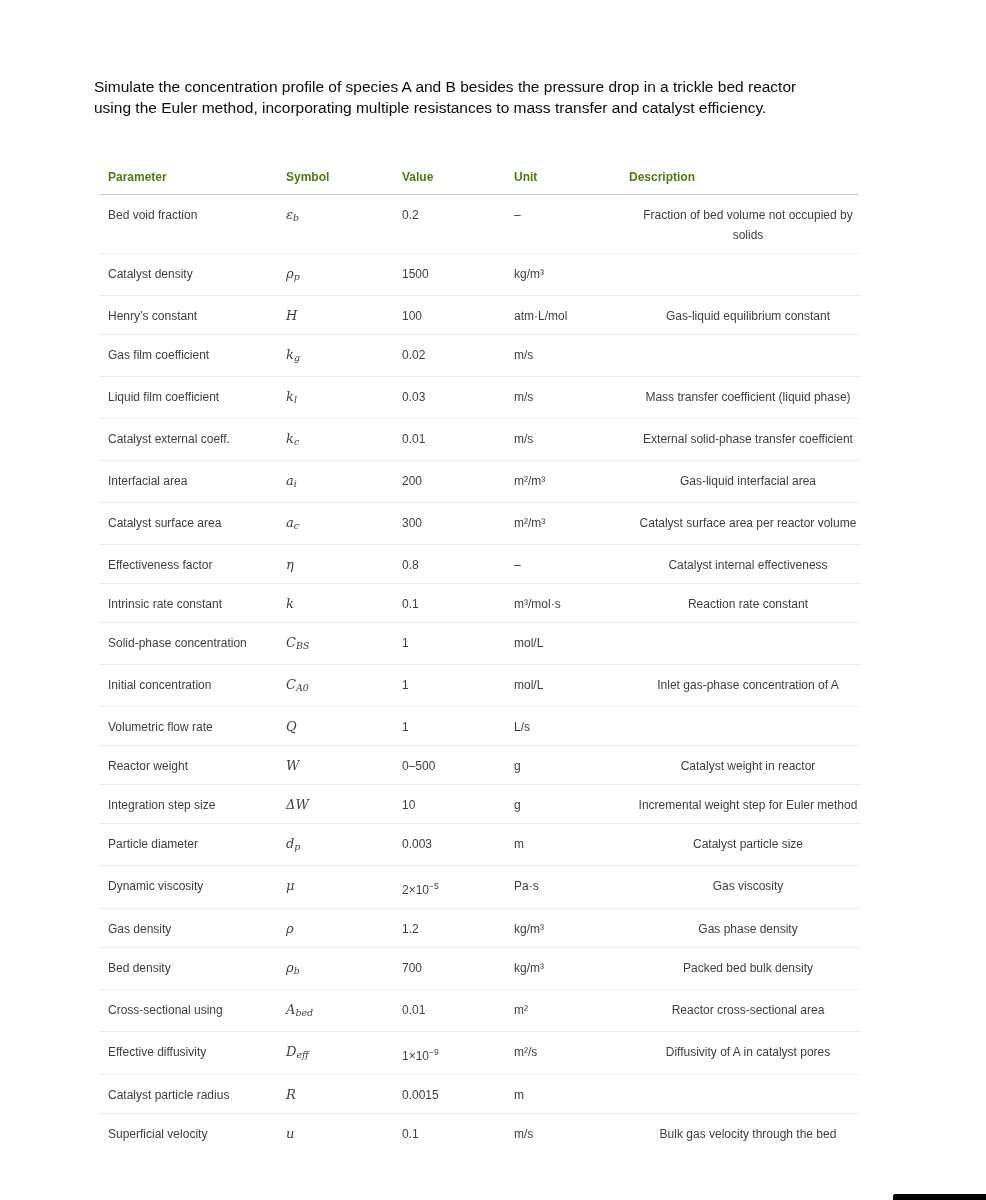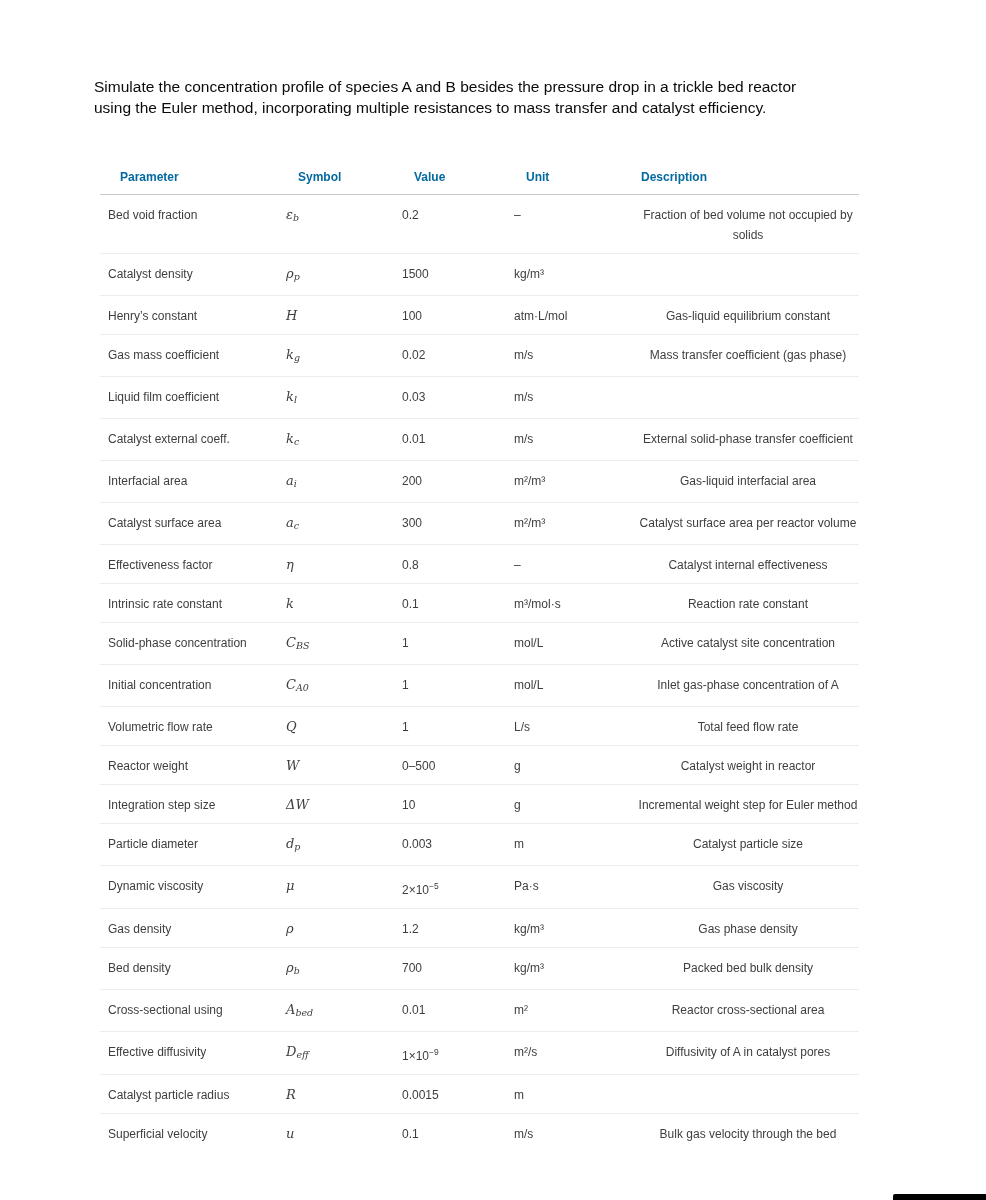--- a/index.html
+++ b/index.html
@@ -37,22 +37,21 @@
     padding-left: 8px;
   }
   .thead {
     padding-bottom: 9px;
     border-bottom: 1px solid #c9c9c9;
   }
   .th {
     font-size: 12px;
     font-weight: 700;
     line-height: 16px;
-    color: #0369a1;
-    margin-left: 12px;
+    color: #4d7c0f;
   }
   .tr {
     border-bottom: 1px solid #ececec;
     padding-top: 10px;
     padding-bottom: 8px;
     align-items: start;
   }
   .tr:last-child { border-bottom: none; }
   .td {
     font-size: 12px;
@@ -114,31 +113,31 @@
         <div class="td c-unit">kg/m³</div>
       </div>
       <div class="tr">
         <div class="td c-param">Henry’s constant</div>
         <div class="td c-sym"><span class="sym-base">H</span></div>
         <div class="td c-val">100</div>
         <div class="td c-unit">atm·L/mol</div>
         <div class="td c-desc">Gas-liquid equilibrium constant</div>
       </div>
       <div class="tr">
-        <div class="td c-param">Gas mass coefficient</div>
+        <div class="td c-param">Gas film coefficient</div>
         <div class="td c-sym"><span class="sym-base">k</span><span class="sym-sub">g</span></div>
         <div class="td c-val">0.02</div>
         <div class="td c-unit">m/s</div>
-        <div class="td c-desc">Mass transfer coefficient (gas phase)</div>
       </div>
       <div class="tr">
         <div class="td c-param">Liquid film coefficient</div>
         <div class="td c-sym"><span class="sym-base">k</span><span class="sym-sub">l</span></div>
         <div class="td c-val">0.03</div>
         <div class="td c-unit">m/s</div>
+        <div class="td c-desc">Mass transfer coefficient (liquid phase)</div>
       </div>
       <div class="tr">
         <div class="td c-param">Catalyst external coeff.</div>
         <div class="td c-sym"><span class="sym-base">k</span><span class="sym-sub">c</span></div>
         <div class="td c-val">0.01</div>
         <div class="td c-unit">m/s</div>
         <div class="td c-desc">External solid-phase transfer coefficient</div>
       </div>
       <div class="tr">
         <div class="td c-param">Interfacial area</div>
@@ -166,35 +165,33 @@
         <div class="td c-sym"><span class="sym-base">k</span></div>
         <div class="td c-val">0.1</div>
         <div class="td c-unit">m³/mol·s</div>
         <div class="td c-desc">Reaction rate constant</div>
       </div>
       <div class="tr">
         <div class="td c-param">Solid-phase concentration</div>
         <div class="td c-sym"><span class="sym-base">C</span><span class="sym-sub">BS</span></div>
         <div class="td c-val">1</div>
         <div class="td c-unit">mol/L</div>
-        <div class="td c-desc">Active catalyst site concentration</div>
       </div>
       <div class="tr">
         <div class="td c-param">Initial concentration</div>
         <div class="td c-sym"><span class="sym-base">C</span><span class="sym-sub">A0</span></div>
         <div class="td c-val">1</div>
         <div class="td c-unit">mol/L</div>
         <div class="td c-desc">Inlet gas-phase concentration of A</div>
       </div>
       <div class="tr">
         <div class="td c-param">Volumetric flow rate</div>
         <div class="td c-sym"><span class="sym-base">Q</span></div>
         <div class="td c-val">1</div>
         <div class="td c-unit">L/s</div>
-        <div class="td c-desc">Total feed flow rate</div>
       </div>
       <div class="tr">
         <div class="td c-param">Reactor weight</div>
         <div class="td c-sym"><span class="sym-base">W</span></div>
         <div class="td c-val">0–500</div>
         <div class="td c-unit">g</div>
         <div class="td c-desc">Catalyst weight in reactor</div>
       </div>
       <div class="tr">
         <div class="td c-param">Integration step size</div>

